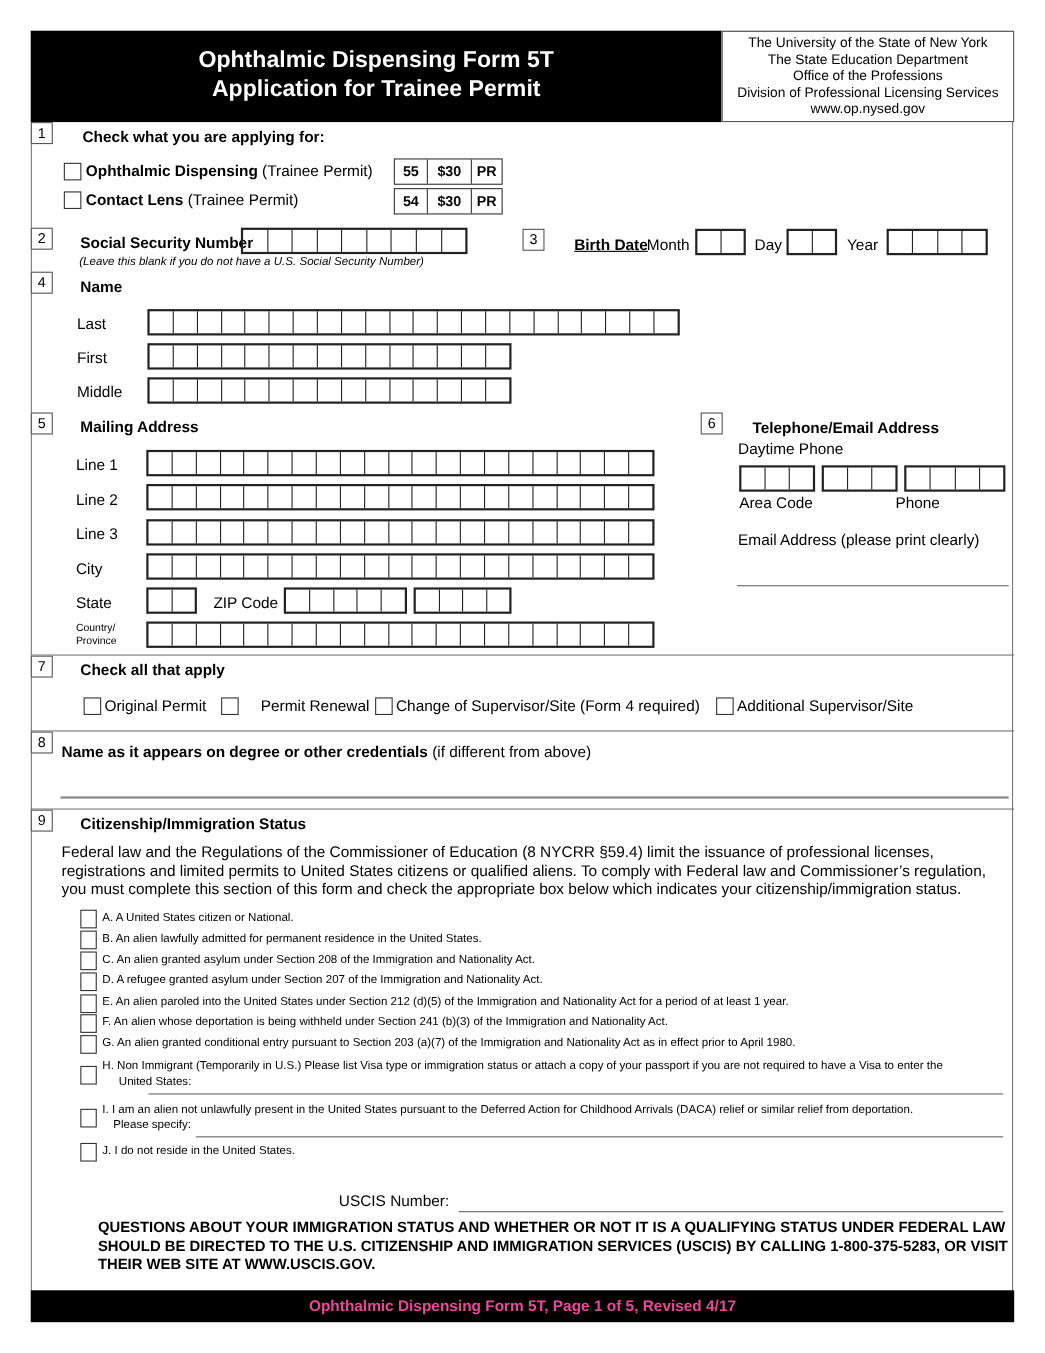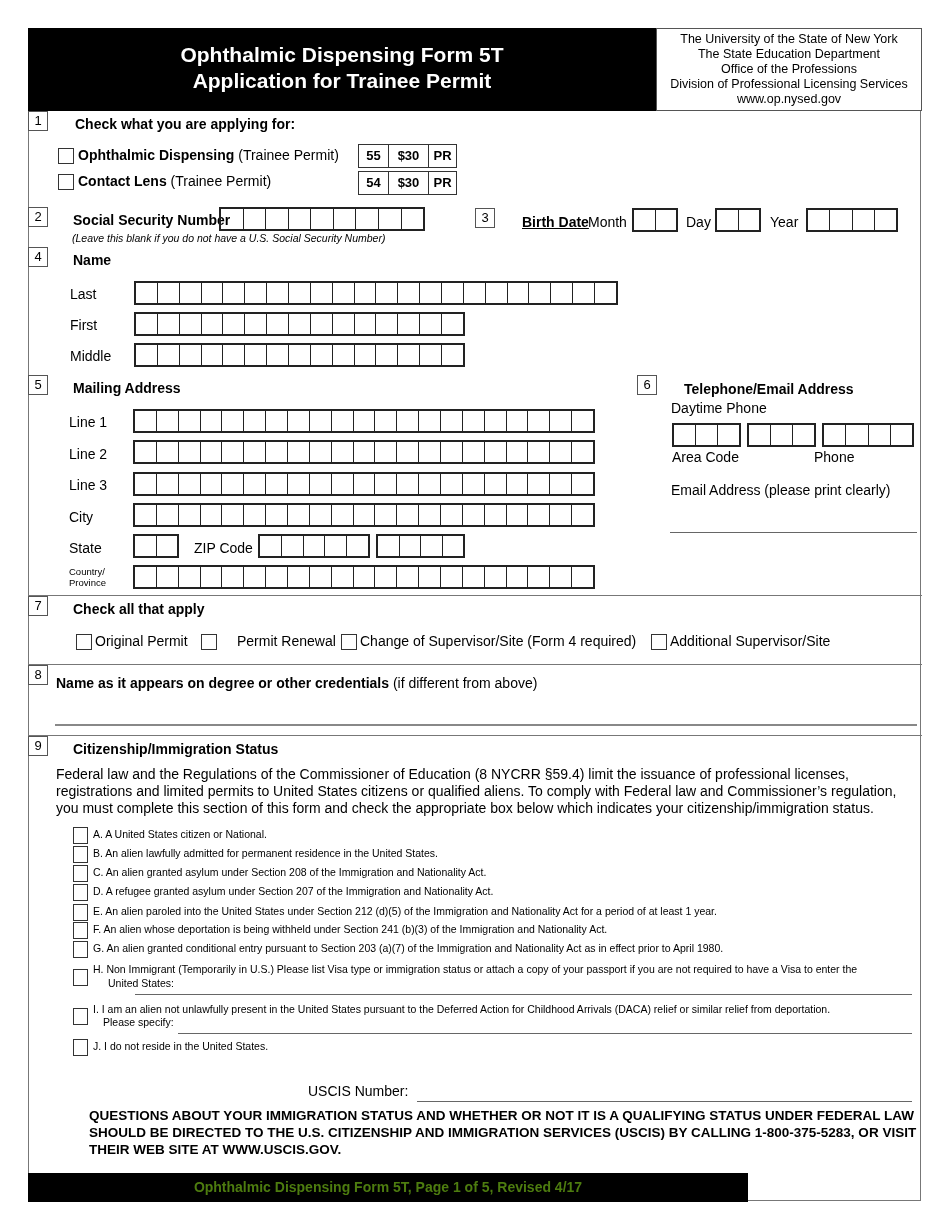--- a/index.html
+++ b/index.html
@@ -16,21 +16,21 @@
   .cbs { position: absolute; width: 15px; height: 17px; border: 1px solid #333; box-sizing: border-box; background: #fff; }
   .boxrow { position: absolute; display: flex; border: 2px solid #222; box-sizing: border-box; height: 24px; }
   .boxrow span { flex: 1; border-right: 1px solid #222; }
   .boxrow span:last-child { border-right: none; }
   .fee { position: absolute; display: flex; border: 1px solid #333; height: 22px; font-size: 13px; font-weight: bold; }
   .fee span { border-right: 1px solid #333; text-align: center; line-height: 22px; }
   .fee span:last-child { border-right: none; }
   .uline { position: absolute; height: 0; border-top: 1px solid #666; }
   .cit { position: absolute; font-size: 10.5px; white-space: nowrap; }
   .para { position: absolute; font-size: 14px; line-height: 17px; }
-  .footer { position: absolute; left: 28px; top: 1173px; width: 720px; height: 29px; background: #000; color: #4d7c0f; font-size: 14px; font-weight: bold; text-align: center; line-height: 29px; }
+  .footer { position: absolute; left: 28px; top: 1173px; width: 894px; height: 29px; background: #000; color: #ec4899; font-size: 14px; font-weight: bold; text-align: center; line-height: 29px; }
 </style>
 </head>
 <body>
 
 <div class="page"></div>
 
 <div class="hdr-black">
   <div class="hdr-title">
     <div>Ophthalmic Dispensing Form 5T</div>
     <div>Application for Trainee Permit</div>

